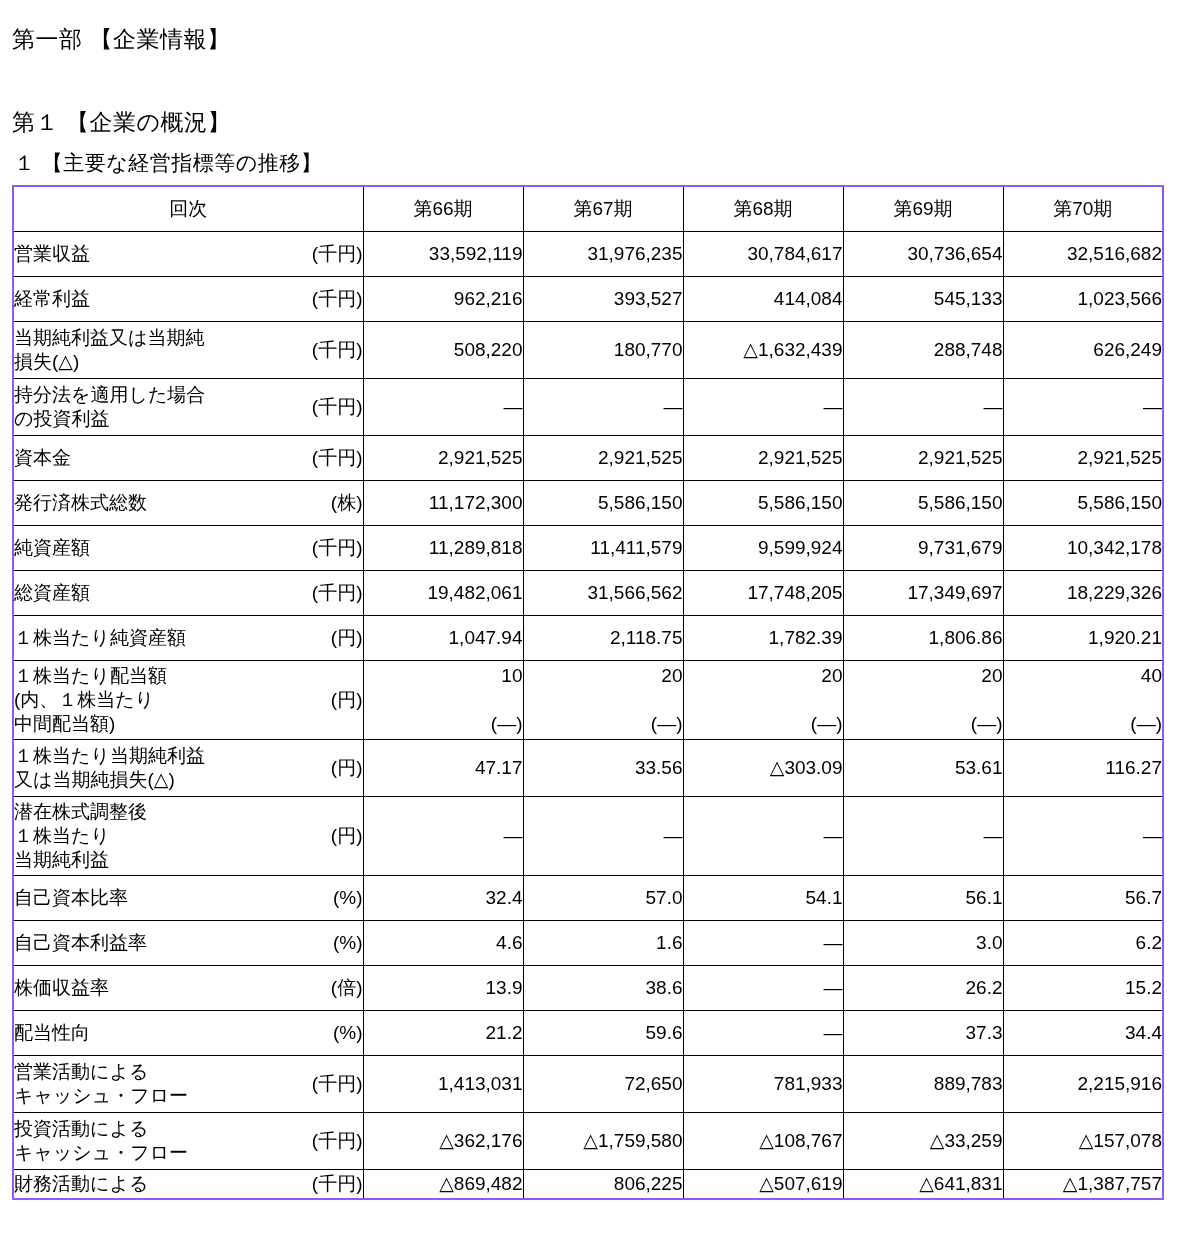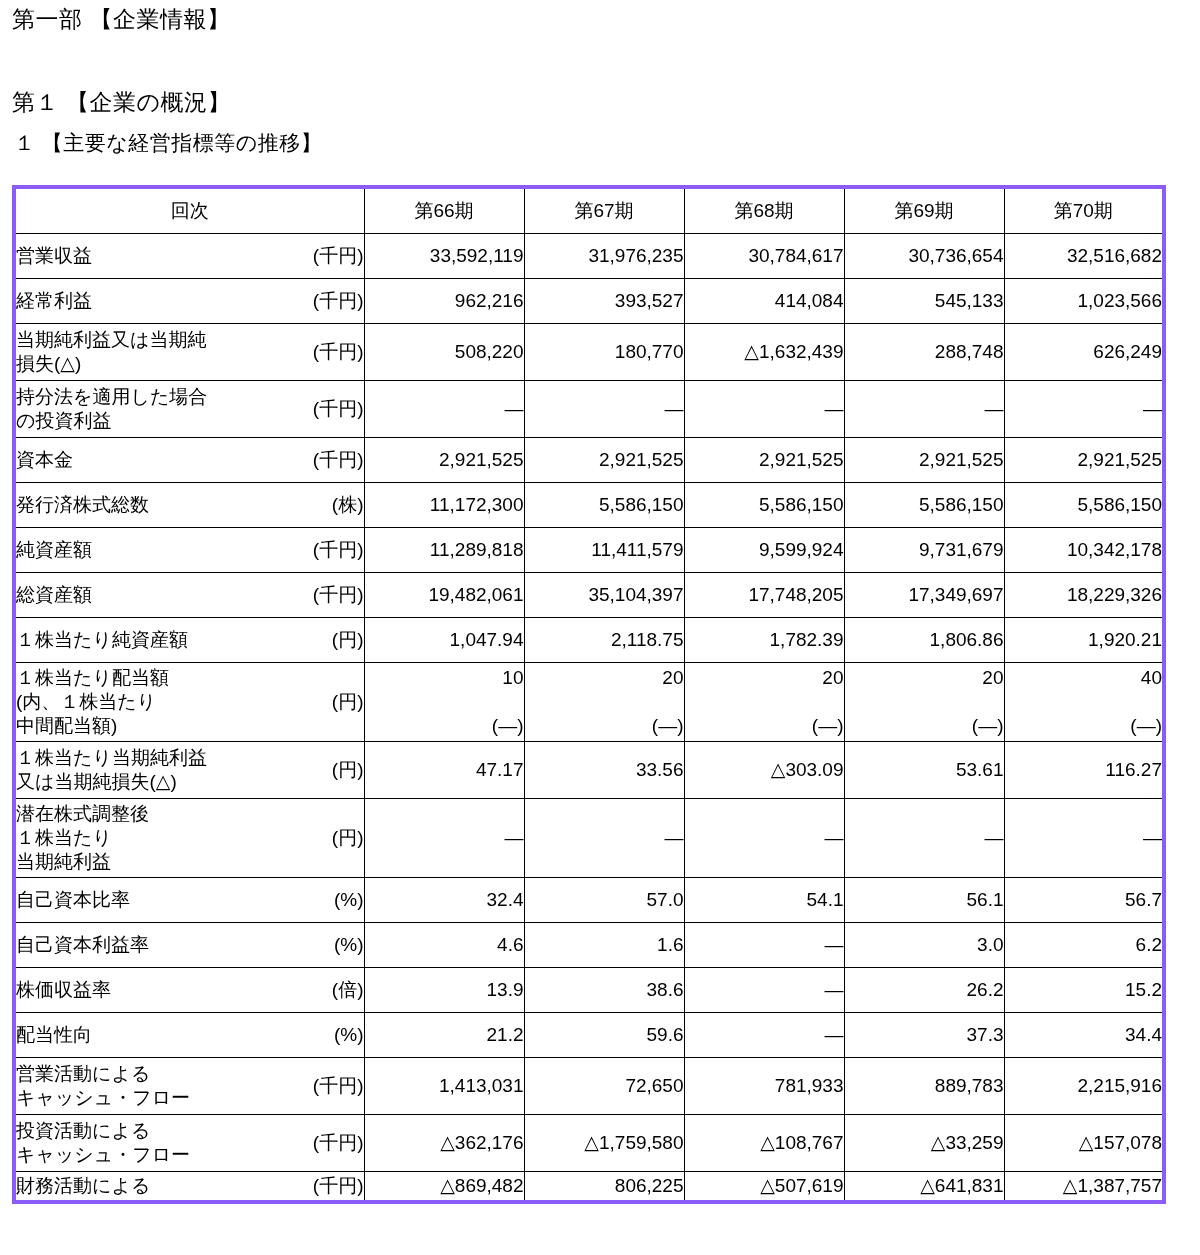--- a/index.html
+++ b/index.html
@@ -23,21 +23,21 @@
     padding: 0;
   }
 
   
   .heading-block {
     padding-left: 12px;
   }
   .h-part {
     font-size: 23px;
     line-height: 1;
-    padding-top: 8px;
+    padding-top: 28px;
     letter-spacing: 0.5px;
     white-space: pre;
   }
   .h-chapter {
     font-size: 23px;
     line-height: 1;
     padding-top: 60px;
     letter-spacing: 0.5px;
     white-space: pre;
   }
@@ -54,21 +54,21 @@
   .table-wrap {
     position: absolute;
     left: 12px;
     top: 185px;
     width: 1150px;
   }
   table.fin {
     border-collapse: collapse;
     table-layout: fixed;
     width: 1150px;
-    border: 4px solid #8b5cf6;
+    border: 2px solid #8b5cf6;
   }
   table.fin td {
     border: 1px solid #000;
     padding: 0;
     vertical-align: middle;
     font-size: 19px;
     line-height: 1.28;
   }
 
   col.c-label { width: 350px; }
@@ -253,21 +253,21 @@
             <td class="num">10,342,178</td>
           </tr>
           <tr>
             <td class="lbl r1">
               <div class="inner">
                 <span class="name">総資産額</span>
                 <span class="unit">(千円)</span>
               </div>
             </td>
             <td class="num">19,482,061</td>
-            <td class="num">35,104,397</td>
+            <td class="num">31,566,562</td>
             <td class="num">17,748,205</td>
             <td class="num">17,349,697</td>
             <td class="num">18,229,326</td>
           </tr>
           <tr>
             <td class="lbl r1">
               <div class="inner">
                 <span class="name">１株当たり純資産額</span>
                 <span class="unit">(円)</span>
               </div>

